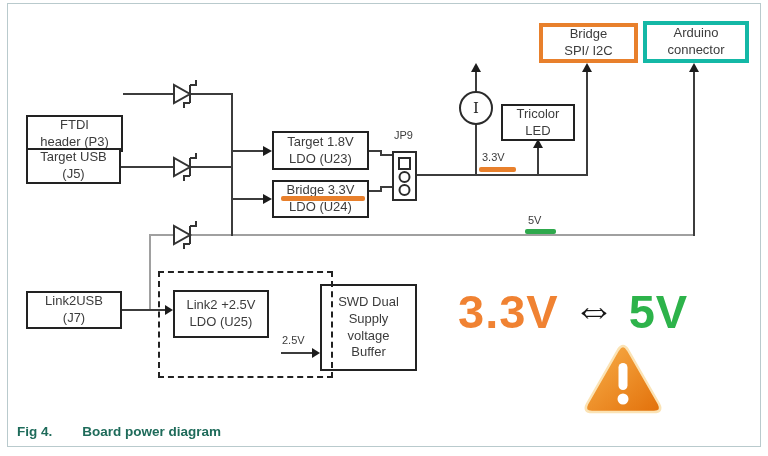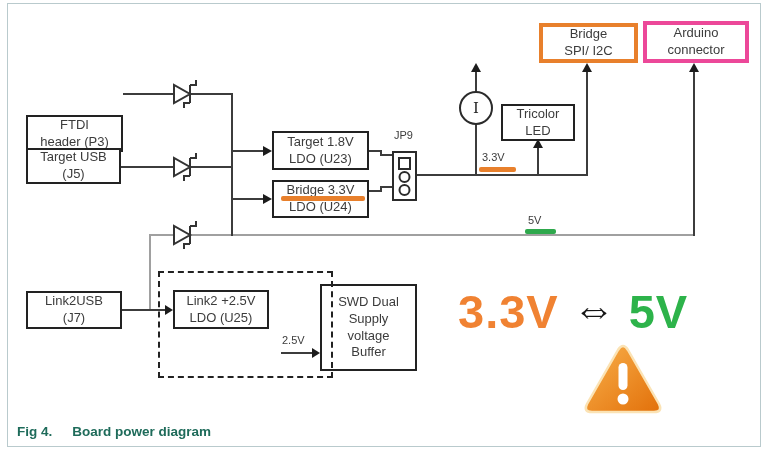--- a/index.html
+++ b/index.html
@@ -3,35 +3,35 @@
 <meta charset="utf-8">
 <style>
   html,body{margin:0;padding:0;background:#fefefe;font-family:"Liberation Sans",sans-serif;}
   #stage{position:relative;width:768px;height:456px;background:#ffffff;overflow:hidden;}
   #frame{position:absolute;left:7px;top:3px;width:752px;height:442px;border:1px solid #b9cacd;background:#ffffff;}
   .box{position:absolute;box-sizing:border-box;background:#ffffff;border:2px solid #222222;
        display:flex;flex-direction:column;justify-content:center;align-items:center;
        font-size:13px;line-height:1.3;color:#3c3c3c;text-align:center;z-index:3;}
   .box span{display:block;}
   .accent-orange{border:4px solid #E8802C;}
-  .accent-green{border:4px solid #ec4899;}
+  .accent-green{border:4px solid #14b8a6;}
   .dashedbox{position:absolute;box-sizing:border-box;border:2px dashed #222222;background:transparent;z-index:4;pointer-events:none;}
   .minilabel{position:absolute;font-size:11px;color:#3c3c3c;z-index:5;}
   .bar{position:absolute;border-radius:2px;z-index:5;}
   .bar-orange{background:#E8802C;}
   .bar-green{background:#2EA84C;}
   #wires{position:absolute;left:0;top:0;z-index:2;}
   #banner{position:absolute;left:458px;top:284px;display:flex;align-items:center;gap:14px;z-index:5;}
   #banner .v-orange{font-size:47px;font-weight:bold;color:#F08232;letter-spacing:1px;}
   #banner .v-green{font-size:47px;font-weight:bold;color:#2DB34A;letter-spacing:1px;}
   #banner .dblarrow{font-size:42px;font-weight:bold;color:#151515;transform:translateY(-2px);}
   #ammeter-label{position:absolute;left:468px;top:99px;width:16px;text-align:center;
        font-family:"DejaVu Serif",serif;font-size:15px;color:#222;z-index:5;}
   #caption{position:absolute;left:17px;top:424px;font-size:13.5px;font-weight:bold;color:#1E6B5A;z-index:5;}
-  #caption .cap-title{margin-left:20px;}
+  #caption .cap-title{margin-left:30px;}
   .warn{position:absolute;left:582px;top:343px;z-index:5;}
 </style>
 </head>
 <body>
 
 <div id="stage">
   <div id="frame"></div>
 
   <svg id="wires" width="768" height="456">
 
@@ -119,21 +119,21 @@
   <div class="box" style="left:272px;top:131px;width:97px;height:39px;">
     <span>Target 1.8V</span>
     <span>LDO (U23)</span>
   </div>
   <div class="box" style="left:272px;top:180px;width:97px;height:38px;">
     <span>Bridge 3.3V</span>
     <span>LDO (U24)</span>
   </div>
   <div class="bar bar-orange" style="left:281px;top:196px;width:84px;height:5px;"></div>
 
-  <div class="box" style="left:173px;top:290px;width:96px;height:39px;">
+  <div class="box" style="left:173px;top:290px;width:96px;height:48px;">
     <span>Link2 +2.5V</span>
     <span>LDO (U25)</span>
   </div>
 
   <div class="box" style="left:320px;top:284px;width:97px;height:87px;">
     <span>SWD Dual</span>
     <span>Supply</span>
     <span>voltage</span>
     <span>Buffer</span>
   </div>

